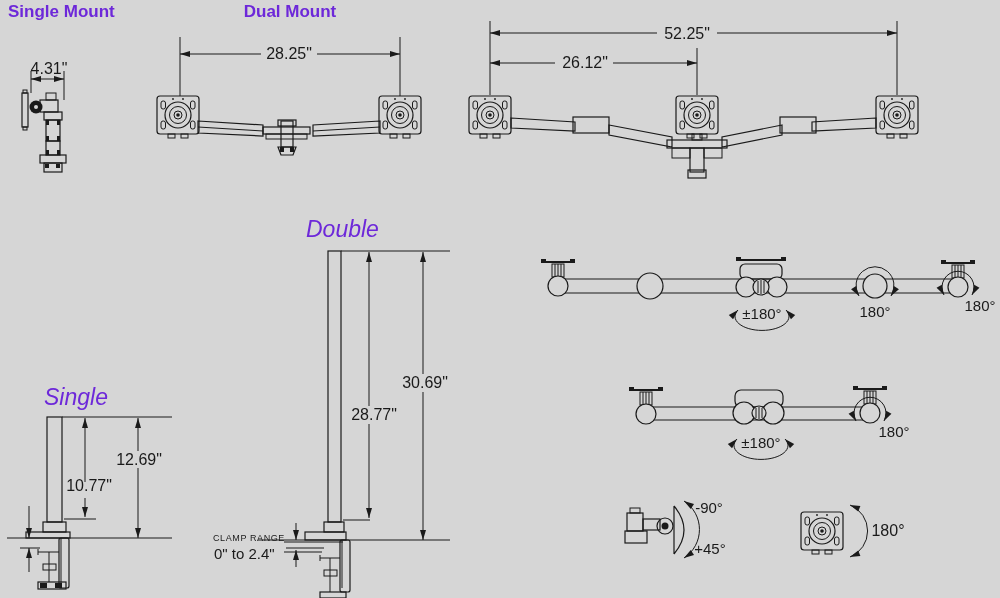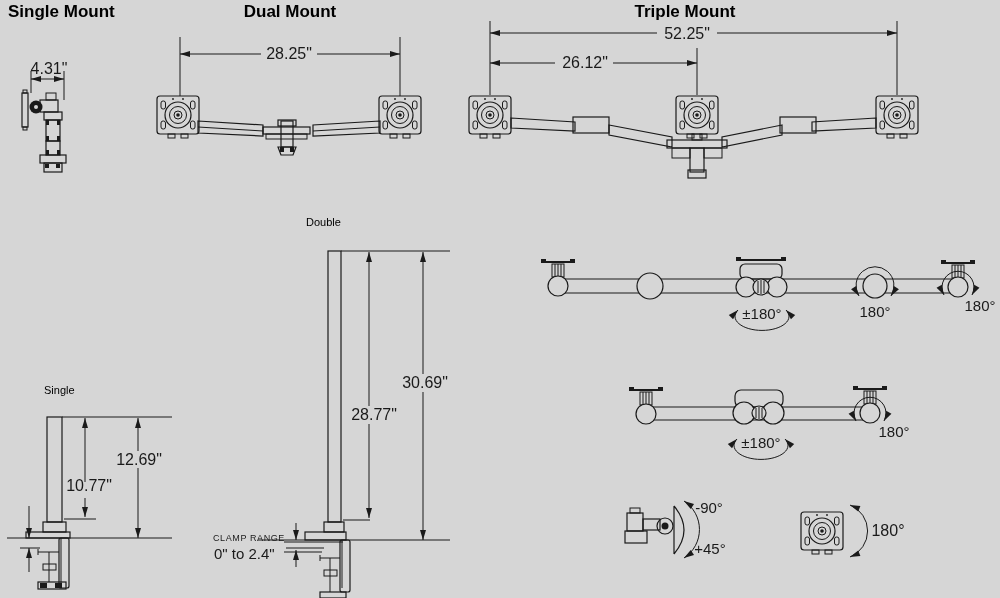--- a/index.html
+++ b/index.html
@@ -1,20 +1,20 @@
 <!DOCTYPE html>
 <html><head>
 <meta charset="utf-8">
 <style>
   html,body{margin:0;padding:0}
   .canvas{position:relative;width:1000px;height:598px;background:#d6d6d6;
-          font-family:"Liberation Sans",sans-serif;color:#000000;overflow:hidden}
+          font-family:"Liberation Sans",sans-serif;color:#6d28d9;overflow:hidden}
   .abs{position:absolute}
   .title{font-weight:700;font-size:17px;white-space:nowrap}
-  .pole-label{font-size:11px;white-space:nowrap}
+  .pole-label{font-style:italic;font-size:23px;white-space:nowrap}
   svg{position:absolute;overflow:visible}
   svg text{font-family:"Liberation Sans",sans-serif;fill:#1a1a1a}
   .dim{font-size:16px;text-anchor:middle}
   .rot{font-size:15px;text-anchor:middle}
   .caps{font-size:9px;letter-spacing:.6px}
   .val{font-size:15px}
   .s{stroke:#1a1a1a;fill:none;stroke-width:1.2}
   .s1{stroke:#1a1a1a;fill:none;stroke-width:1}
   .f{fill:#1a1a1a;stroke:none}
   .bgf{fill:#d6d6d6;stroke:#1a1a1a;stroke-width:1.2}
@@ -55,21 +55,20 @@
         <rect class="f" x="12" y="-27" width="5" height="4"></rect>
         <rect class="s1" x="-6" y="-22" width="12" height="13"></rect>
         <path class="s1" d="M-3,-22 V-9 M0,-22 V-9 M3,-22 V-9"></path>
         <circle class="bgf" r="10"></circle>
       </g>
     </defs>
   </svg>
 
   <div class="abs title" style="left:8px;top:2px">Single Mount</div>
   <div class="abs title" style="left:210px;top:2px;width:160px;text-align:center">Dual Mount</div>
-  <div class="abs title" style="left:600px;top:2px;width:170px;text-align:center">Triple Mount</div>
   <div class="abs pole-label" style="left:44px;top:384px">Single</div>
   <div class="abs pole-label" style="left:306px;top:216px">Double</div>
 
   <svg style="left:15px;top:50px" width="100" height="125" viewBox="0 0 100 125">
     <g>
       <text class="dim" x="34" y="24">4.31"</text>
       <path class="dl" d="M16,21 V43 M49,21 V50"></path>
       <line class="dl" x1="16" y1="29" x2="49" y2="29" marker-start="url(#as)" marker-end="url(#ae)"></line>
     </g>
     <g>

